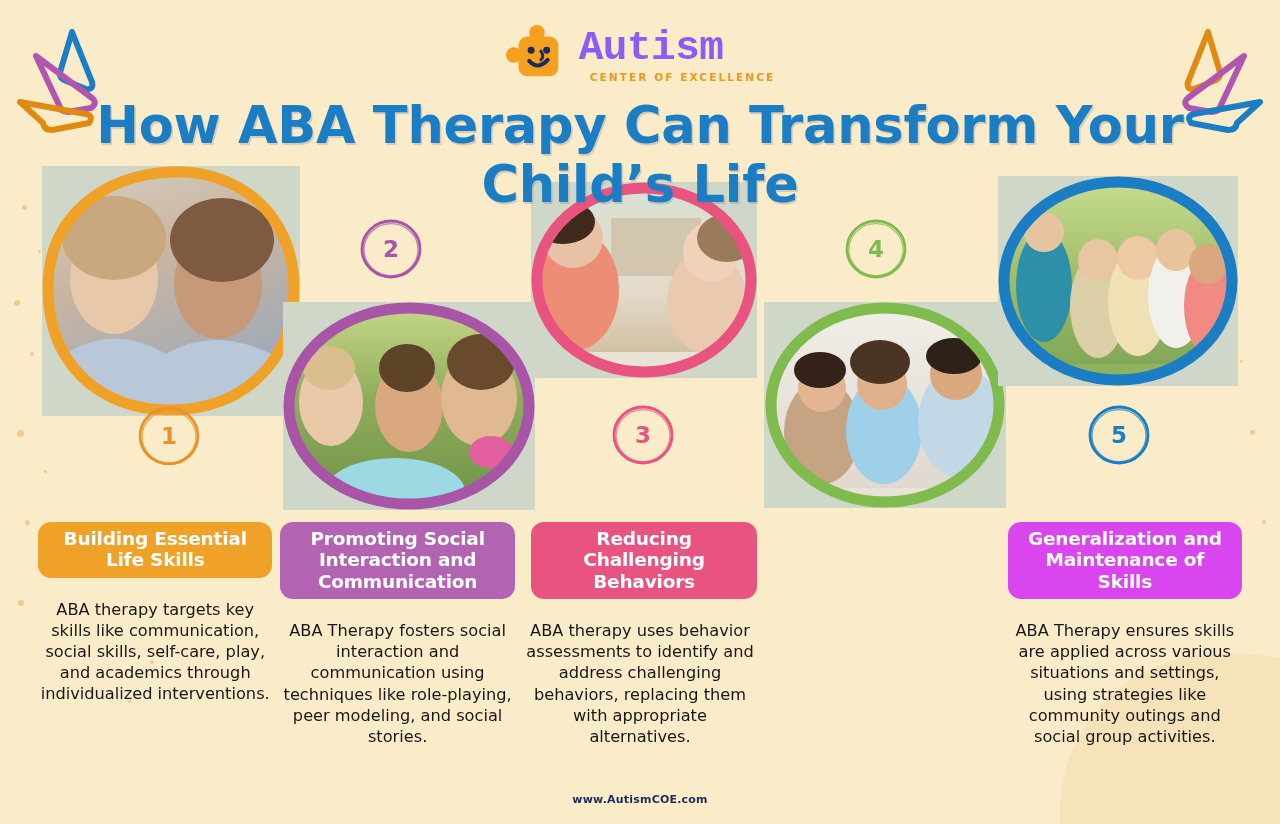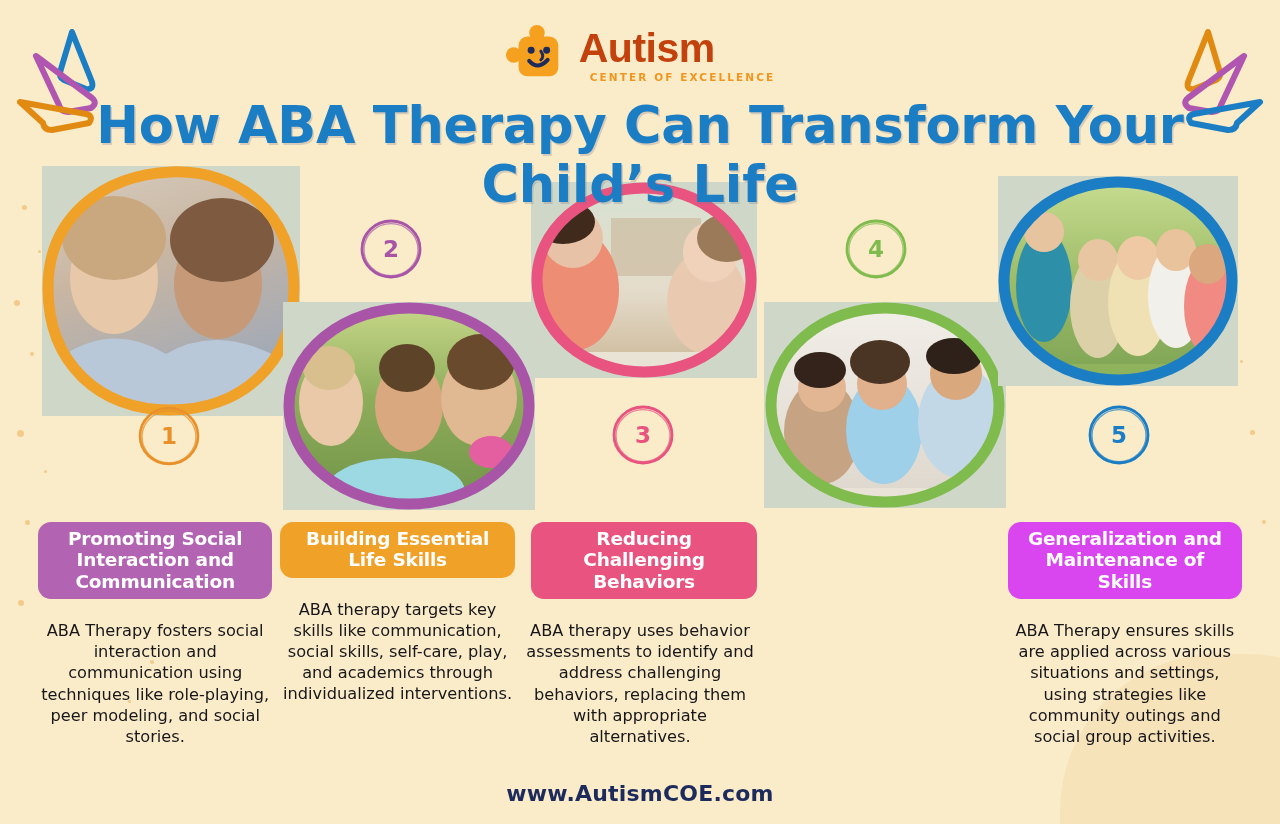--- a/index.html
+++ b/index.html
@@ -49,24 +49,24 @@
     top: 24px;
     display: flex;
     justify-content: center;
     align-items: center;
     gap: 12px;
     z-index: 5;
   }
   .logo-mark { width: 62px; height: 62px; flex: 0 0 auto; }
   .logo-text { display: flex; flex-direction: column; line-height: 1; }
   .logo-word {
-    font-family: Liberation Sans, sans-serif;
+    font-family: Liberation Mono, monospace;
     font-weight: bold;
     font-size: 41px;
-    color: #c2410c;
+    color: #8b5cf6;
     letter-spacing: -0.5px;
   }
   .logo-sub {
     font-family: "DejaVu Sans", sans-serif;
     font-weight: bold;
     font-size: 10.5px;
     letter-spacing: 2.1px;
     color: #f0961e;
     margin-top: 3px;
     margin-left: 11px;
@@ -160,21 +160,21 @@
     padding: 0 2px;
   }
 
   .footer {
     position: absolute;
     left: 0; right: 0;
     bottom: 18px;
     text-align: center;
     font-family: "DejaVu Sans", sans-serif;
     font-weight: bold;
-    font-size: 22px;
+    font-size: 11px;
     color: #1d2a5c;
     letter-spacing: .2px;
     z-index: 6;
   }
 </style>
 </head>
 <body>
 
 <div id="infographic">
 
@@ -400,30 +400,30 @@
       <ellipse cx="33" cy="33" rx="29" ry="28" fill="none" stroke="#1b7ec4" stroke-width="2.8"></ellipse>
       <ellipse cx="33" cy="33.6" rx="27" ry="26" fill="none" stroke="#1b7ec4" stroke-width="1.3" opacity=".7"></ellipse>
     </svg>
     <span style="color:#1b7ec4;">5</span>
   </div>
 
   <div class="columns">
 
     <div class="col">
       <div class="badge-wrap">
+        <div class="badge" style="background:#f0a128;">Building Essential Life Skills</div>
+      </div>
+      <div class="body-text">ABA therapy targets key skills like communication, social skills, self-care, play, and academics through individualized interventions.</div>
+    </div>
+
+    <div class="col">
+      <div class="badge-wrap">
         <div class="badge" style="background:#b263b2;">Promoting Social Interaction and Communication</div>
       </div>
       <div class="body-text">ABA Therapy fosters social interaction and communication using techniques like role-playing, peer modeling, and social stories.</div>
-    </div>
-
-    <div class="col">
-      <div class="badge-wrap">
-        <div class="badge" style="background:#f0a128;">Building Essential Life Skills</div>
-      </div>
-      <div class="body-text">ABA therapy targets key skills like communication, social skills, self-care, play, and academics through individualized interventions.</div>
     </div>
 
     <div class="col">
       <div class="badge-wrap">
         <div class="badge" style="background:#e8537f;margin-left:8px;">Reducing Challenging Behaviors</div>
       </div>
       <div class="body-text">ABA therapy uses behavior assessments to identify and address challenging behaviors, replacing them with appropriate alternatives.</div>
     </div>
 
     <div class="col">

